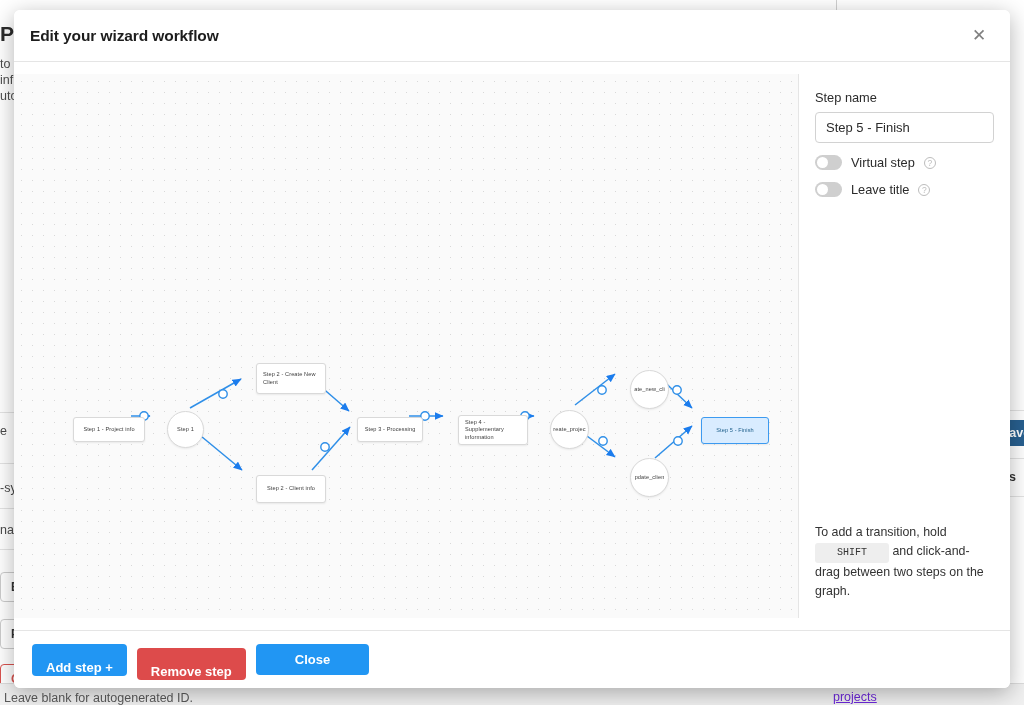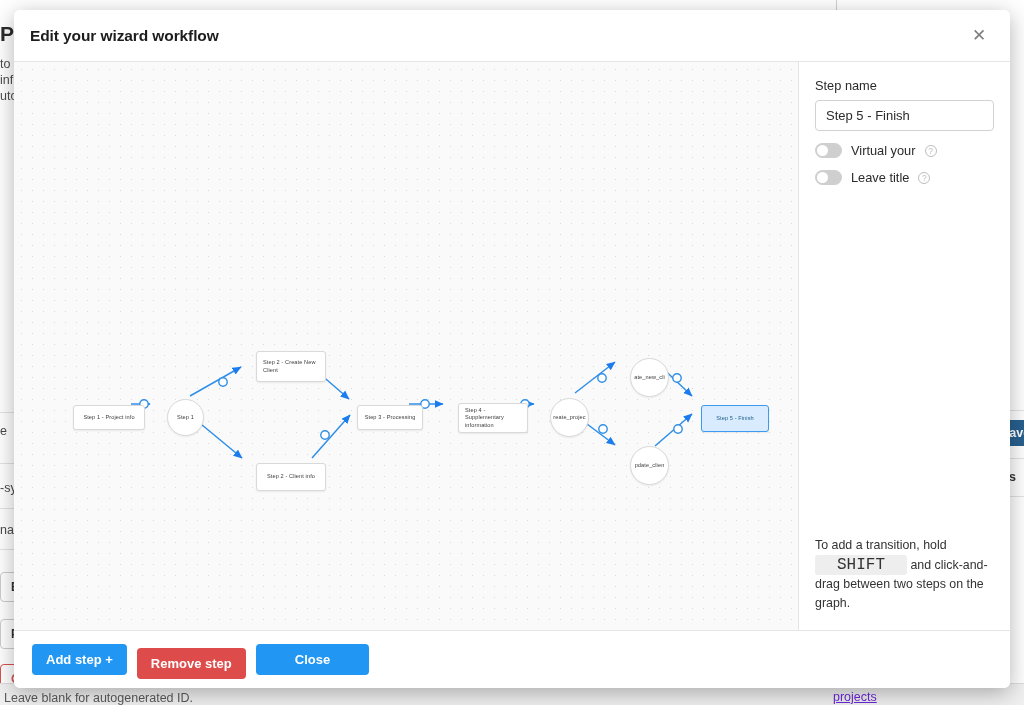--- a/index.html
+++ b/index.html
@@ -82,20 +82,21 @@
 
   
   #modal {
     position: absolute; left: 14px; top: 10px;
     width: 996px; height: 678px;
     background: #ffffff;
     border-radius: 6px;
     box-shadow: 0 5px 22px rgba(0,0,0,0.30);
     display: flex; flex-direction: column;
     overflow: hidden;
+    gap: 12px;
   }
   .modal-header {
     height: 52px; flex: 0 0 52px;
     border-bottom: 1px solid #e5e5e5;
     display: flex; align-items: center;
     padding: 0 18px 0 16px;
     background: #fff;
   }
   .modal-title {
     font-size: 15.5px; font-weight: bold; color: #1d1d1d;
@@ -197,37 +198,37 @@
   .side-hint {
     margin-top: auto;
     margin-bottom: 18px;
     font-size: 12.4px; color: #333; line-height: 18.5px;
   }
   .kbd {
     display: inline-block;
     background: #eeeeee; border-radius: 3px;
     padding: 1px 22px;
     font-family: "Liberation Mono", monospace;
-    font-size: 16px; color: #333;
+    font-size: 10px; color: #333;
     vertical-align: baseline;
   }
 
   
   .modal-footer {
     flex: 0 0 58px; height: 58px;
     border-top: 1px solid #e5e5e5;
     display: flex; align-items: center;
     padding: 0 18px 0 18px;
     background: #fff;
   }
   .btn {
     border: none; border-radius: 4px;
     font-family: "Liberation Sans", sans-serif;
     font-size: 13px; font-weight: bold; color: #fff;
-    height: 31px; padding: 8px 14px;
+    height: 31px; padding: 16px 14px;
     cursor: pointer;
   }
   .btn-primary { background: #2196f3; }
   .btn-danger  { background: #dd4b4b; margin-top: 8px; }
   .btn-close   { background: #2196f3; margin-left: auto; padding: 0 39px; }
   .btn + .btn { margin-left: 10px; }
 </style>
 </head>
 <body>
 
@@ -365,21 +366,21 @@
     </div>
 
     <div class="side-pane">
       <div class="side-label">Step name</div>
       <input class="side-input" type="text" value="Step 5 - Finish" style="">
 
       <div class="toggle-row">
         <div class="toggle">
             <div class="knob"></div>
           </div>
-        <span class="toggle-label">Virtual your</span>
+        <span class="toggle-label">Virtual step</span>
         <span class="help-icon">?</span>
       </div>
 
       <div class="toggle-row">
         <div class="toggle">
             <div class="knob"></div>
           </div>
         <span class="toggle-label">Leave title</span>
         <span class="help-icon">?</span>
       </div>

